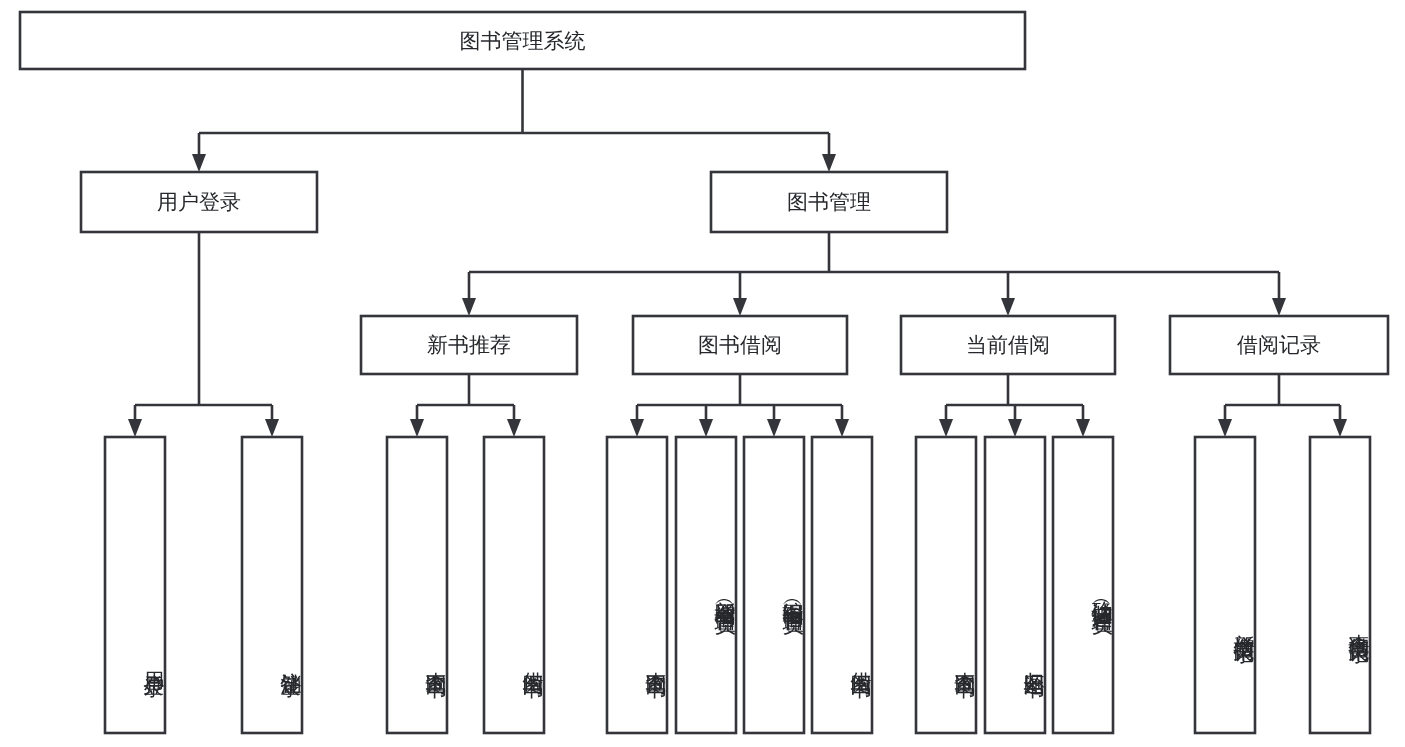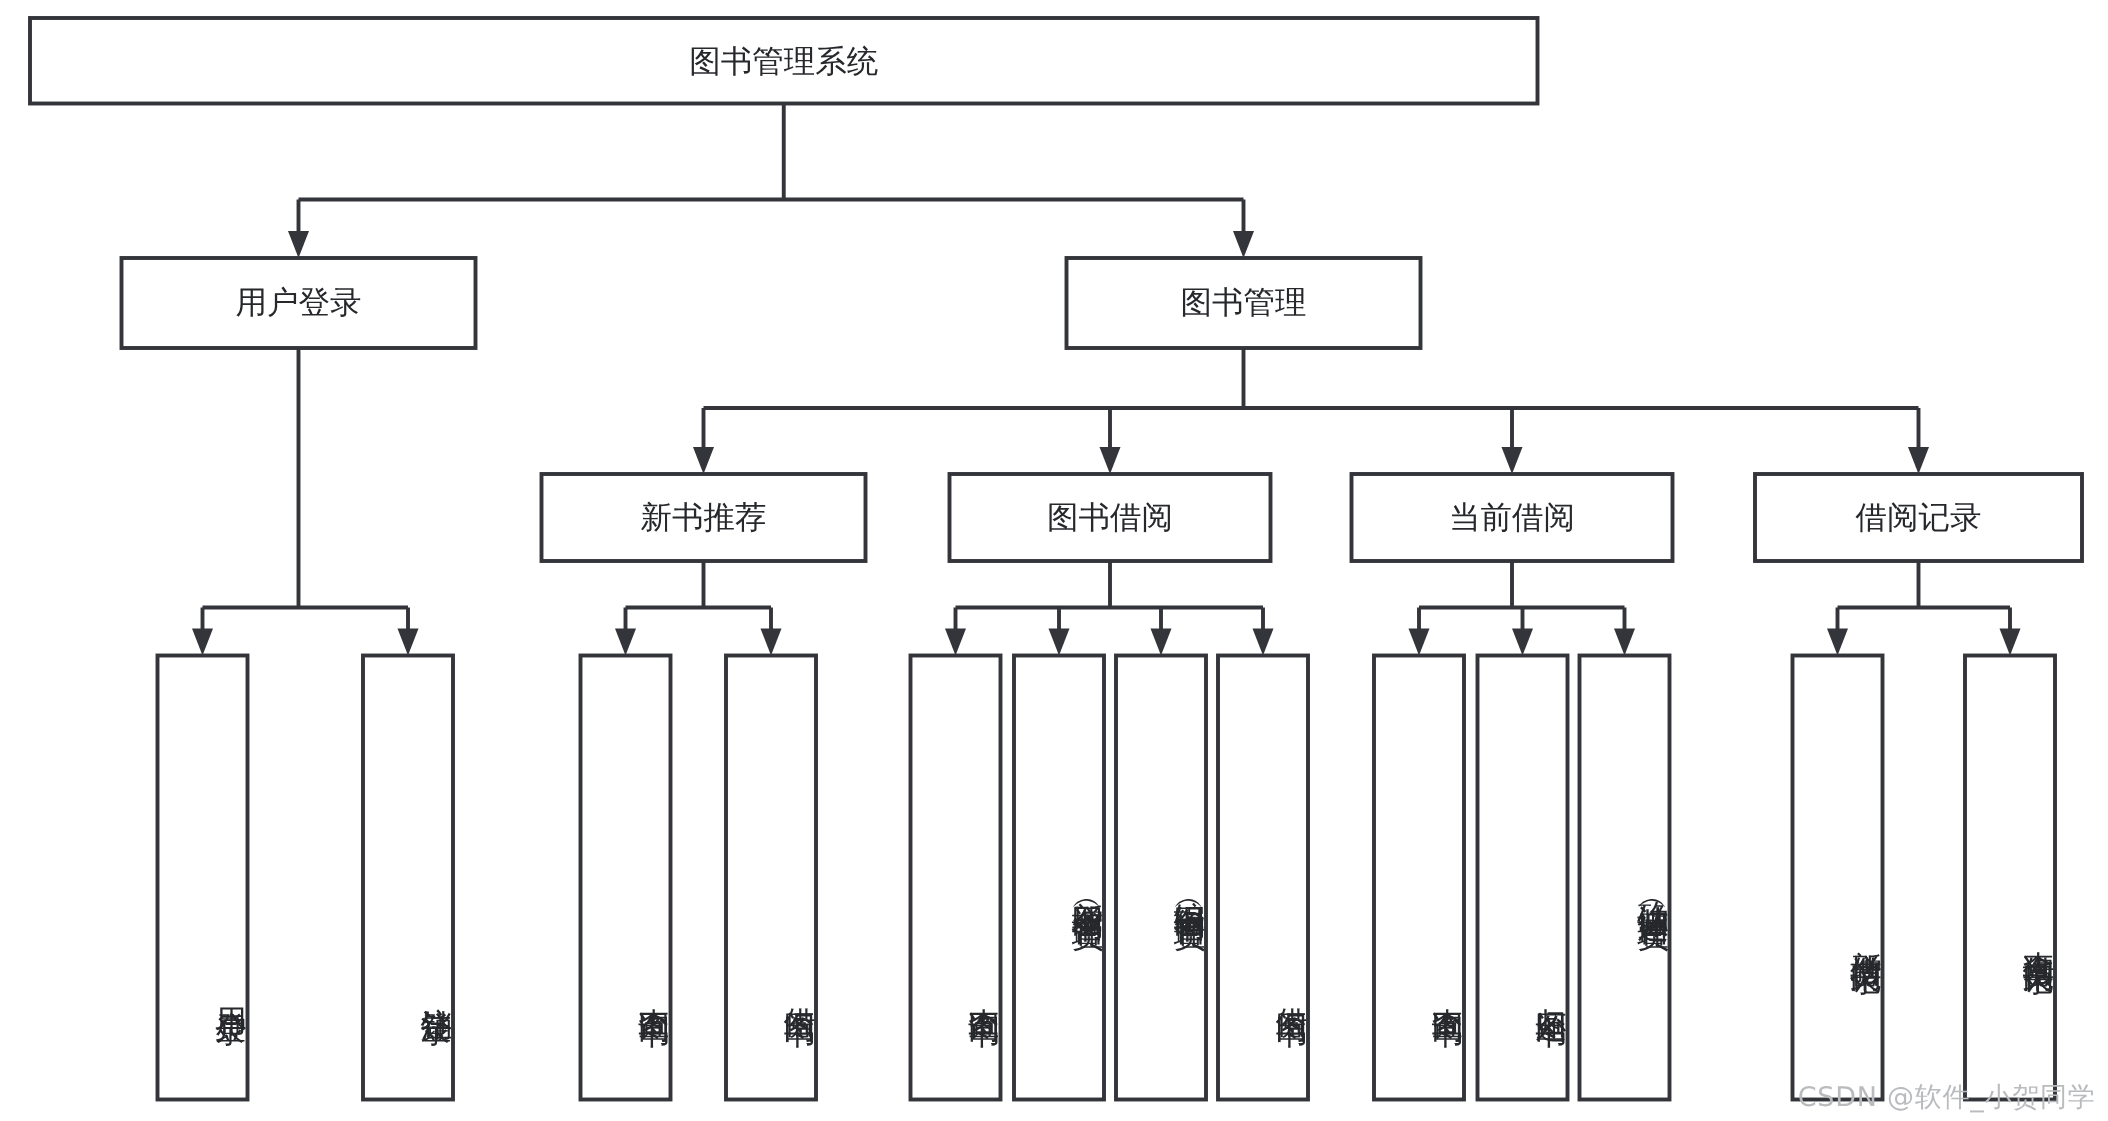--- a/index.html
+++ b/index.html
@@ -206,14 +206,13 @@
   <div class="leaf-label-box" style="left:607px;  top:437px; width:60px; height:296px; padding-top:74px;">查询图书</div>
   <div class="leaf-label-box" style="left:676px;  top:437px; width:60px; height:296px; padding-top:8px;">新增图书（管理员）</div>
   <div class="leaf-label-box" style="left:744px;  top:437px; width:60px; height:296px; padding-top:8px;">编辑图书（管理员）</div>
   <div class="leaf-label-box" style="left:812px;  top:437px; width:60px; height:296px; padding-top:74px;">借阅图书</div>
   <div class="leaf-label-box" style="left:916px;  top:437px; width:60px; height:296px; padding-top:74px;">查询图书</div>
   <div class="leaf-label-box" style="left:985px;  top:437px; width:60px; height:296px; padding-top:74px;">归还图书</div>
   <div class="leaf-label-box" style="left:1053px; top:437px; width:60px; height:296px; padding-top:8px;">确认归还（管理员）</div>
   <div class="leaf-label-box" style="left:1195px; top:437px; width:60px; height:296px; padding-top:38px;">新增借阅记录</div>
   <div class="leaf-label-box" style="left:1310px; top:437px; width:60px; height:296px; padding-top:38px;">查询借阅记录</div>
 
-  <div class="watermark">CSDN @软件_小贺同学</div>
 </div>
 
 </body></html>

